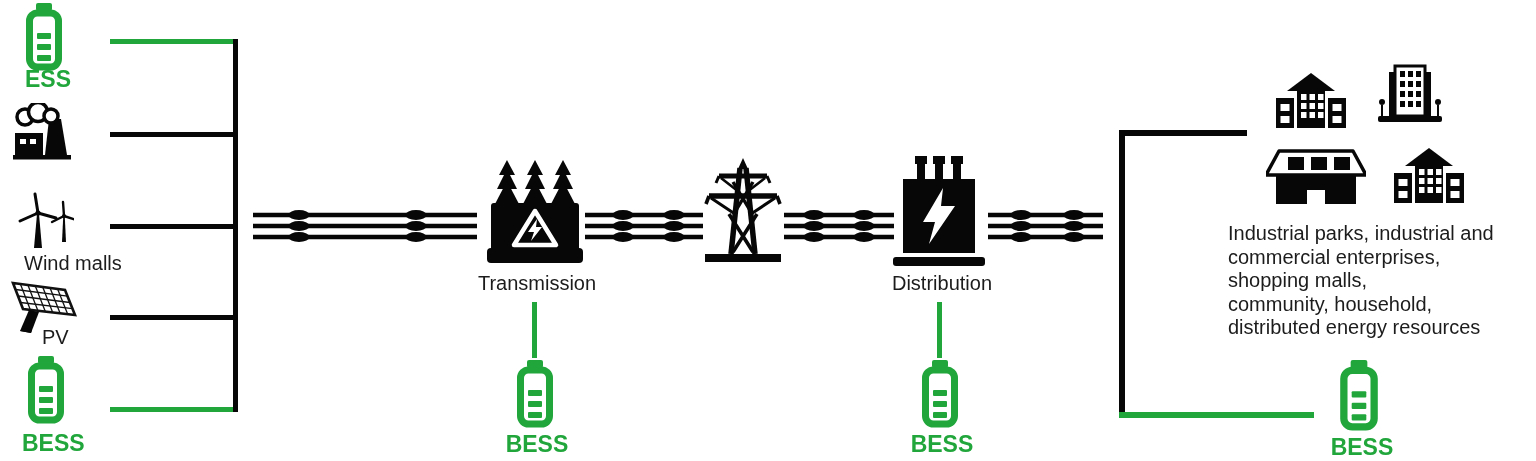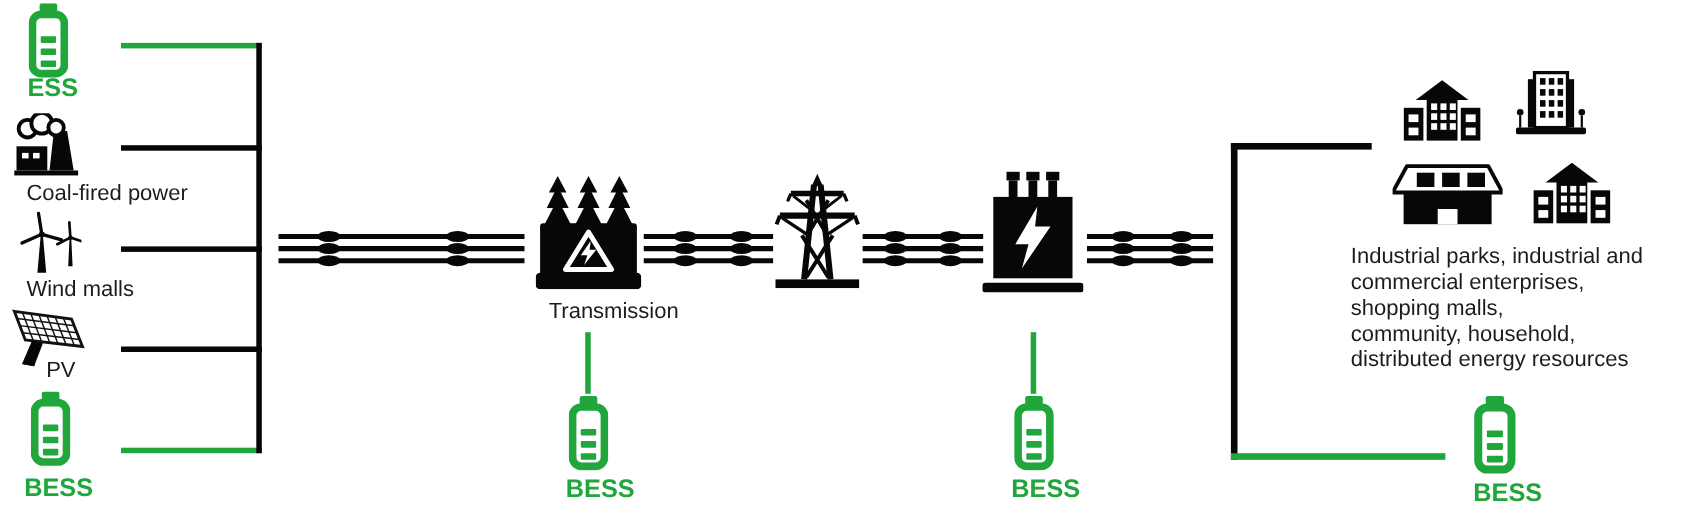--- a/index.html
+++ b/index.html
@@ -3,21 +3,21 @@
 <meta charset="utf-8">
 <style>
   html,body{margin:0;padding:0;background:#fff;}
   .canvas{
     position:relative;width:1536px;height:461px;background:#fff;overflow:hidden;
     font-family:"Liberation Sans","DejaVu Sans",sans-serif;
   }
   .abs{position:absolute;}
   .lbl{position:absolute;font-size:20px;color:var(--c-text,#1c1c1c);white-space:nowrap;}
   .lbl-green{position:absolute;font-size:23px;font-weight:bold;color:var(--c-green,#21a63c);white-space:nowrap;}
-  .lbl-center{text-align:right;}
+  .lbl-center{text-align:center;}
   .hline{position:absolute;height:5px;background:var(--c-line_black,#070707);}
   .vline{position:absolute;width:5px;background:var(--c-line_black,#070707);}
   .hline.green,.vline.green{background:var(--c-green,#21a63c);}
   svg{display:block;}
   .blk{color:#070707;}
   .grn{color:var(--c-green,#21a63c);}
   .desc{position:absolute;font-size:20px;line-height:23.5px;color:var(--c-text,#1c1c1c);}
 </style>
 </head>
 <body>
@@ -36,21 +36,20 @@
   <svg class="abs blk" style="left:11px;top:103px" width="66" height="60" viewBox="0 0 66 60">
     <polygon points="38,16 50,16 56,52 34,52" fill="#070707"></polygon>
     <circle cx="14" cy="14" r="8" fill="#fff" stroke="#070707" stroke-width="3.5"></circle>
     <circle cx="27" cy="9" r="9.5" fill="#fff" stroke="#070707" stroke-width="3.5"></circle>
     <circle cx="40" cy="13" r="7" fill="#fff" stroke="#070707" stroke-width="3.5"></circle>
     <rect x="4" y="30" width="28" height="22" fill="#070707"></rect>
     <rect x="9" y="36" width="6" height="5" fill="#fff"></rect>
     <rect x="19" y="36" width="6" height="5" fill="#fff"></rect>
     <rect x="2" y="52" width="58" height="4.5" fill="#070707"></rect>
   </svg>
-  <div class="lbl" style="left:24px;top:165px">Coal-fired power</div>
 
   <svg class="abs blk" style="left:8px;top:190px" width="66" height="60" viewBox="0 0 66 60">
     <polygon points="29,24 31,24 34,58 26,58" fill="#070707"></polygon>
     <line x1="30" y1="23" x2="27" y2="4" stroke="#070707" stroke-width="3" stroke-linecap="round"></line>
     <line x1="30" y1="23" x2="12" y2="31" stroke="#070707" stroke-width="3" stroke-linecap="round"></line>
     <line x1="30" y1="23" x2="48" y2="28" stroke="#070707" stroke-width="3" stroke-linecap="round"></line>
     <circle cx="30" cy="23" r="2.6" fill="#070707"></circle>
     <polygon points="55.2,27 56.8,27 58,52 54,52" fill="#070707"></polygon>
     <line x1="56" y1="26" x2="55" y2="12" stroke="#070707" stroke-width="2.4" stroke-linecap="round"></line>
     <line x1="56" y1="26" x2="44" y2="32" stroke="#070707" stroke-width="2.4" stroke-linecap="round"></line>
@@ -205,20 +204,21 @@
         <rect x="24" y="8" width="8" height="16"></rect>
       <rect x="40" y="0" width="12" height="8"></rect>
         <rect x="42" y="8" width="8" height="16"></rect>
       <rect x="58" y="0" width="12" height="8"></rect>
         <rect x="60" y="8" width="8" height="16"></rect>
       <rect x="10" y="23" width="72" height="74"></rect>
       <rect x="0" y="101" width="92" height="9" rx="3"></rect>
     </g>
     <polygon points="50,32 30,66 42,66 36,88 62,50 48,50" fill="#fff"></polygon>
   </svg>
+  <div class="lbl lbl-center" style="left:862px;top:272px;width:160px">Distribution</div>
   <div class="vline green" style="left:937px;top:302px;height:56px"></div>
   <svg class="abs grn" style="left:922px;top:360px" width="36" height="68" viewBox="0 0 36 68">
     <rect x="10" y="0" width="16" height="8" rx="2" fill="currentColor"></rect>
     <rect x="3.5" y="10" width="29" height="54" rx="8" fill="none" stroke="currentColor" stroke-width="7"></rect>
     <rect x="11" y="30" width="14" height="6" rx="1" fill="currentColor"></rect>
     <rect x="11" y="41" width="14" height="6" rx="1" fill="currentColor"></rect>
     <rect x="11" y="52" width="14" height="6" rx="1" fill="currentColor"></rect>
   </svg>
   <div class="lbl-green lbl-center" style="left:902px;top:431px;width:80px">BESS</div>
 

